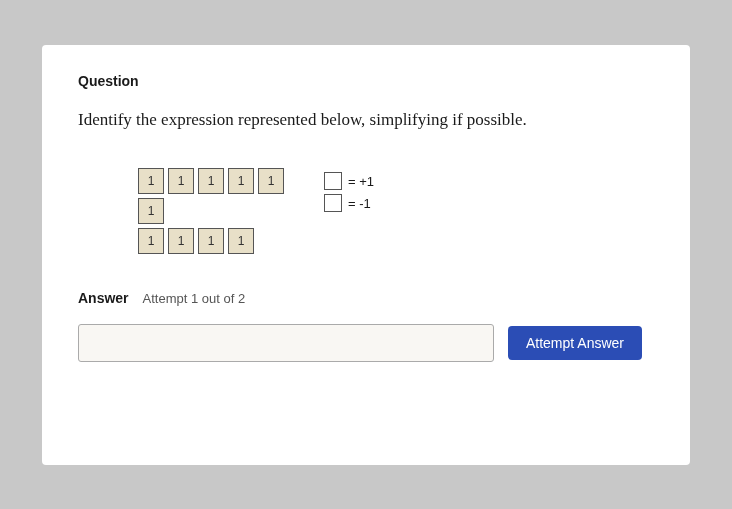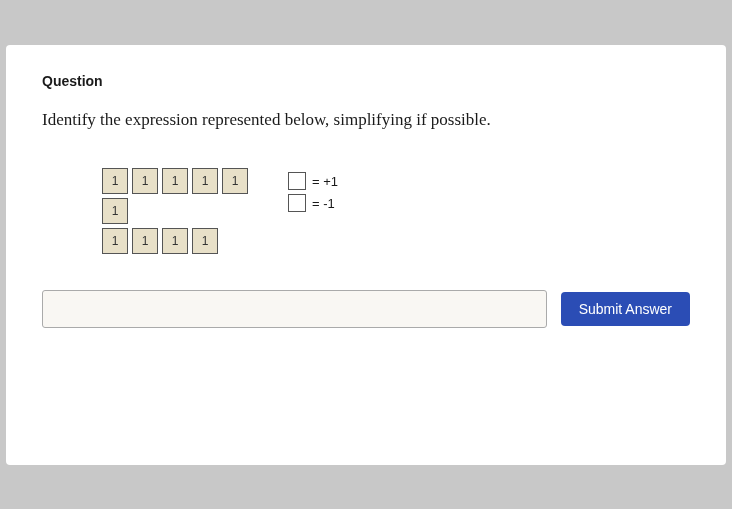--- a/index.html
+++ b/index.html
@@ -9,24 +9,24 @@
       display: flex;
       justify-content: center;
       align-items: center;
       width: 732px;
       height: 509px;
       font-family: Georgia, 'Times New Roman', serif;
     }
 
     .card {
       background: #ffffff;
-      width: 720px;
+      width: 648px;
       min-height: 420px;
       border-radius: 4px;
-      padding: 28px 36px 28px 36px;
+      padding: 28px 48px 28px 36px;
       position: relative;
     }
 
     .section-label {
       font-family: Arial, sans-serif;
       font-weight: bold;
       font-size: 14px;
       color: #1a1a1a;
       margin-bottom: 18px;
     }
@@ -181,19 +181,23 @@
         <span>= +1</span>
       </div>
       <div class="legend-item">
         <div class="legend-box"></div>
         <span>= -1</span>
       </div>
     </div>
 
   </div>
 
+  <div class="answer-row">
+    <span class="answer-label">Answer</span>
+    <span class="attempt-text">Attempt 1 out of 2</span>
+  </div>
 
   <div class="input-row">
     <input class="answer-input" type="text" placeholder="" style="">
-    <button class="submit-btn">Submit Answer</button>
+    <button class="submit-btn">Attempt Answer</button>
   </div>
 
 </div>
 
 </body></html>

